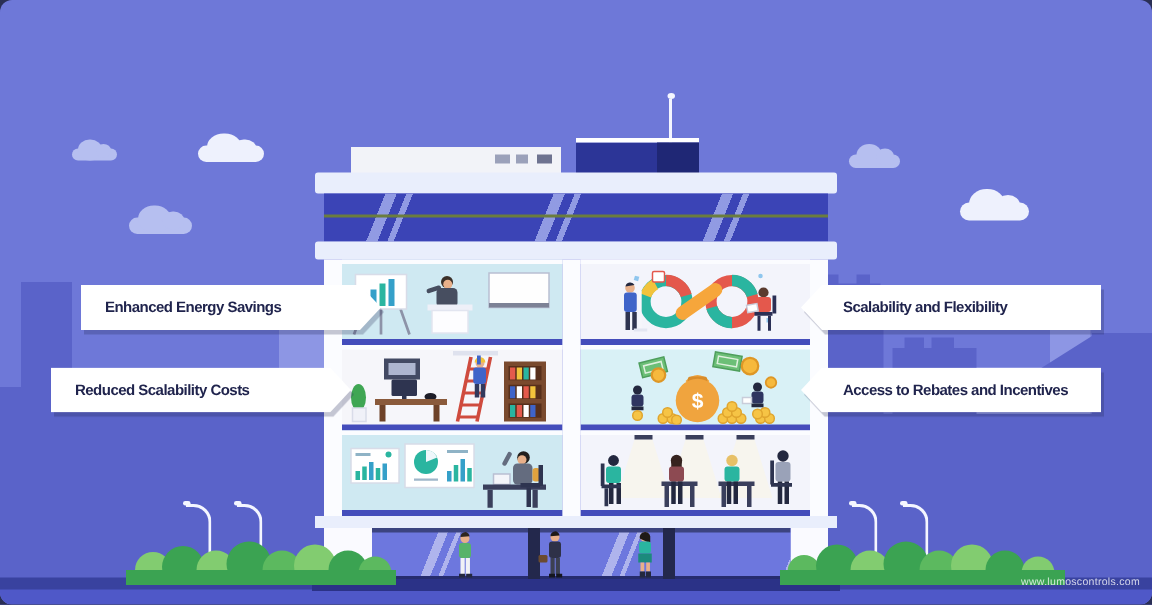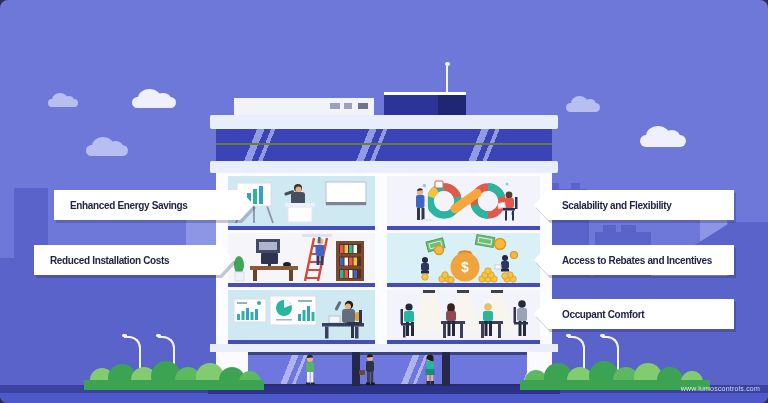--- a/index.html
+++ b/index.html
@@ -406,35 +406,30 @@
     <rect x="0" y="30" width="190" height="10" fill="#3ba352"></rect>
   </svg>
 
   <div class="callout-wrap" style="left:34px;top:190px;padding-left:20px;">
     <div class="callout left">
         <span>Enhanced Energy Savings</span>
       </div>
   </div>
   <div class="callout-wrap" style="left:34px;top:245px;">
     <div class="callout left">
-        <span>Reduced Installation Costs</span>
+        <span>Reduced Scalability Costs</span>
       </div>
   </div>
 
   <div class="callout-wrap" style="left:534px;top:190px;">
     <div class="callout right">
         <span>Scalability and Flexibility</span>
       </div>
   </div>
   <div class="callout-wrap" style="left:534px;top:245px;">
     <div class="callout right">
         <span>Access to Rebates and Incentives</span>
       </div>
   </div>
-  <div class="callout-wrap" style="left:534px;top:299px;">
-    <div class="callout right">
-        <span>Occupant Comfort</span>
-      </div>
-  </div>
 
   <div class="watermark">www.lumoscontrols.com</div>
 
 </div>
 
 </body></html>

